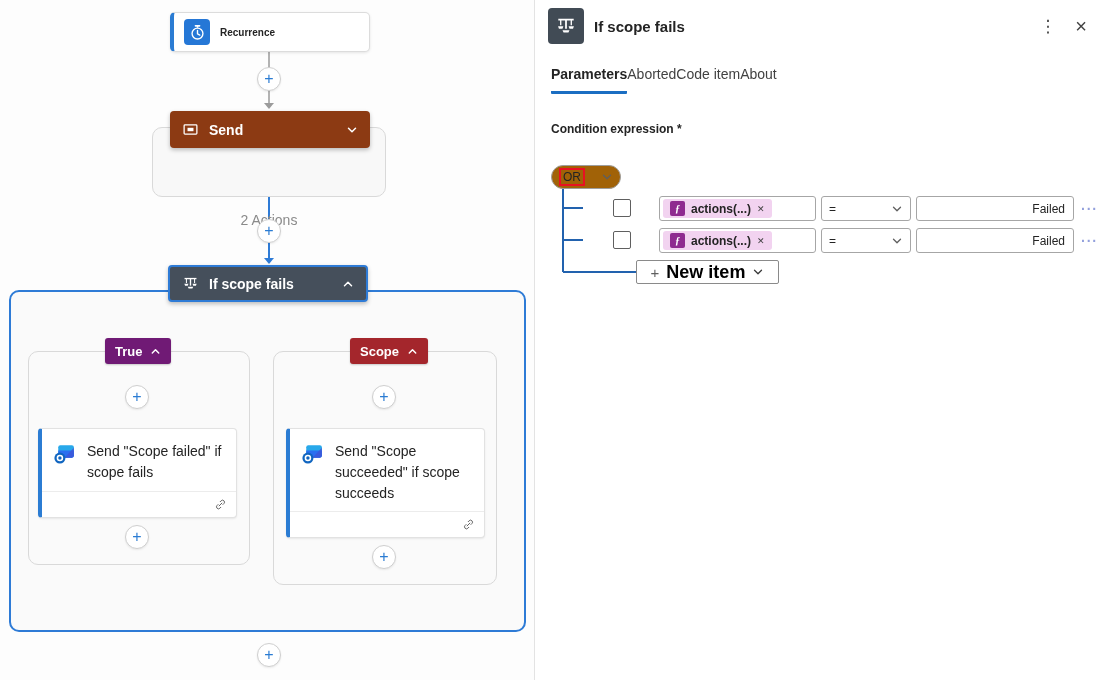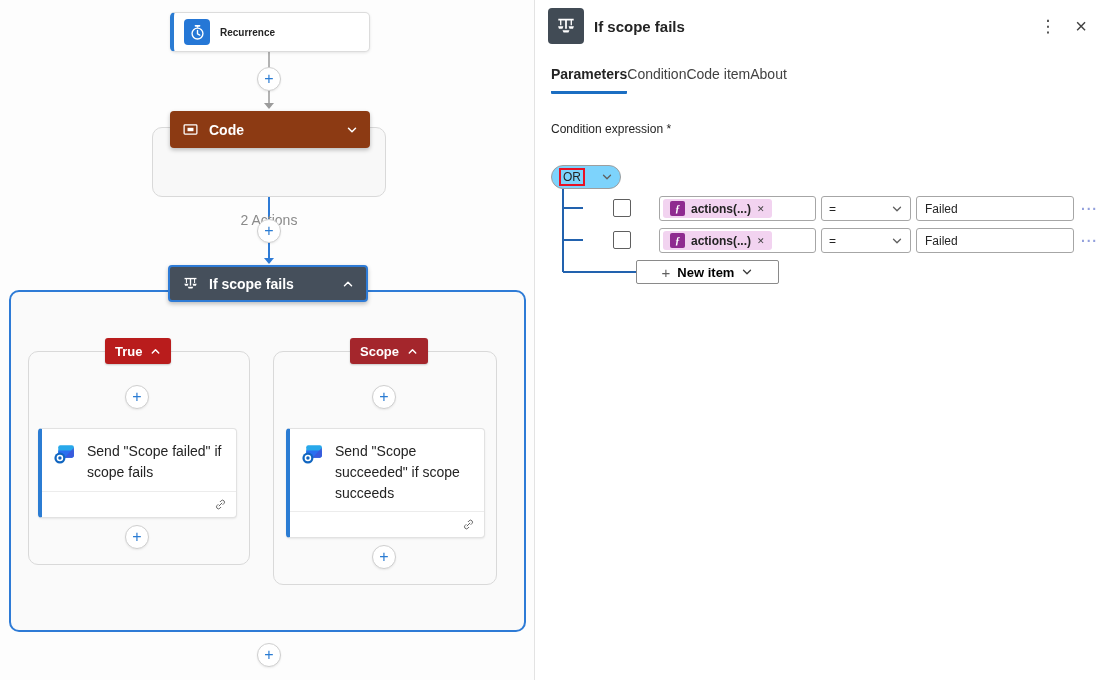--- a/index.html
+++ b/index.html
@@ -57,50 +57,50 @@
     justify-content:center; }
   .panel-title { position:absolute; left:59px; top:18px; font-size:15px; font-weight:700; }
   .icon-btn { position:absolute; top:13px; width:26px; height:26px; border:none;
     background:transparent; font-size:17px; color:#424242; cursor:pointer;
     display:flex; align-items:center; justify-content:center; }
   .tabs { position:absolute; left:16px; top:66px; display:flex; }
   .tab { font-size:14px; color:#424242; padding-bottom:9px; cursor:pointer;
     border-bottom:3px solid transparent; }
   .tab.active { color:#242424; font-weight:700; border-bottom-color:#1b6ec2;
     border-radius:1px; }
-  .cond-label { position:absolute; left:16px; top:122px; font-size:12px; font-weight:400; }
+  .cond-label { position:absolute; left:16px; top:122px; font-size:12px; font-weight:700; }
   .cond-desc { position:absolute; left:16px; top:141px; font-size:14px; }
-  .dd { border:1px solid #9e9e9e; border-radius:12px; background:#7dd3fc;
+  .dd { border:1px solid #9e9e9e; border-radius:12px; background:#a16207;
     display:flex; align-items:center; cursor:pointer; }
   .or-dd { position:absolute; left:16px; top:165px; width:70px; height:24px;
     padding:0 7px; justify-content:space-between; }
   .or-text { border:2px solid #e81123; padding:0 2px; font-size:12px; line-height:14px; }
   .tline { position:absolute; background:#2262ae; }
   .chk { position:absolute; width:18px; height:18px; border:1.5px solid #5f5f5f;
     border-radius:2px; background:#fff; cursor:pointer; }
   .field { position:absolute; height:25px; border:1px solid #a6a6a6; border-radius:3px;
     background:#fff; display:flex; align-items:center; font-size:12px; cursor:text; }
   .token-field { padding:0 3px; }
   .token-pill { background:#f2d3f0; border-radius:3px; height:19px; display:flex;
     align-items:center; gap:6px; padding:0 7px; cursor:pointer; }
   .fx-badge { width:15px; height:15px; border-radius:2px; background:#8f2a90;
     color:#fff; font-size:10px; font-style:italic; font-weight:700;
     display:flex; align-items:center; justify-content:center;
     font-family:"Liberation Serif","DejaVu Serif",serif; }
   .token-text { font-weight:600; font-size:12px; }
   .token-x { font-size:9px; font-weight:700; color:#424242; cursor:pointer; }
   .op-field { justify-content:space-between; padding:0 7px; cursor:pointer; }
-  .val-field { padding:0 8px; }
+  .val-field { padding:0 8px;justify-content:flex-end; }
   .row-more { position:absolute; color:#93a0dc; font-size:14px; font-weight:700;
     letter-spacing:1px; cursor:pointer; }
   .new-item { position:absolute; left:101px; top:260px; width:143px; height:24px;
     border:1px solid #8a8a8a; border-radius:2px; background:#fff; display:flex;
     align-items:center; justify-content:center; gap:7px; cursor:pointer; }
   .new-item .plus { color:#5f5f5f; font-size:15px; line-height:1; }
-  .new-item .lbl { font-size:13px; font-weight:600; }
+  .new-item .lbl { font-size:18px; font-weight:600; }
   .chev { display:inline-flex; }
 </style>
 </head>
 <body>
 
 <div class="app">
 
   <div class="canvas">
 
     <svg class="curves" width="535" height="680">
@@ -129,21 +129,21 @@
     <div class="group-box" style="left:152px; top:127px; width:234px; height:70px;">
       <div style="position:absolute; left:0; right:0; top:40px; text-align:center; font-size:14px; color:#8a8a8a;margin-top:44px;">2 Actions</div>
     </div>
     <div class="hdr-node" style="left:170px; top:111px; width:200px; height:37px; background:#8c3a13;">
       <span style="display:flex;">
         <svg width="17" height="17" viewBox="0 0 20 20">
           <rect x="2.5" y="4.5" width="15" height="11" rx="1" fill="none" stroke="#fff" stroke-width="1.5"></rect>
           <rect x="6.5" y="8" width="7" height="4" fill="#fff"></rect>
         </svg>
       </span>
-      <span>Code</span>
+      <span>Send</span>
       <span class="spacer"></span>
       <span class="chev">
         <svg width="12" height="12" viewBox="0 0 12 12">
             <path d="M2.5 4.2L6 7.7l3.5-3.5" stroke="#fff" stroke-width="1.5" fill="none" stroke-linecap="round" stroke-linejoin="round"></path>
           </svg>
       </span>
     </div>
 
     <div class="vline blue" style="left:268px; top:197px; height:61px;"></div>
     <div class="arrow-down blue" style="left:264px; top:258px;"></div>
@@ -167,21 +167,21 @@
       <span>If scope fails</span>
       <span class="spacer"></span>
       <span class="chev">
         <svg width="12" height="12" viewBox="0 0 12 12">
             <path d="M2.5 7.7L6 4.2l3.5 3.5" stroke="#fff" stroke-width="1.5" fill="none" stroke-linecap="round" stroke-linejoin="round"></path>
           </svg>
       </span>
     </div>
 
     <div class="branch-box" style="left:28px; top:351px; width:222px; height:214px;"></div>
-    <div class="branch-tag" style="left:105px; top:338px; background:#b91c1c;">
+    <div class="branch-tag" style="left:105px; top:338px; background:#701a75;">
       <span>True</span>
       <span class="chev">
         <svg width="11" height="11" viewBox="0 0 12 12">
             <path d="M2.5 7.7L6 4.2l3.5 3.5" stroke="#fff" stroke-width="1.6" fill="none" stroke-linecap="round" stroke-linejoin="round"></path>
           </svg>
       </span>
     </div>
     <div class="vline" style="left:136px; top:364px; height:64px;"></div>
     <div class="plus-pill" style="left:125px; top:385px;">
       <span>+</span>
@@ -273,21 +273,21 @@
     <div class="panel-title">If scope fails</div>
     <button class="icon-btn" style="left:500px;">
       <span>⋮</span>
     </button>
     <button class="icon-btn" style="left:533px; font-size:20px;">
       <span>×</span>
     </button>
 
     <div class="tabs">
       <div class="tab active">Parameters</div>
-      <div class="tab">Condition</div>
+      <div class="tab">Aborted</div>
       <div class="tab">Code item</div>
       <div class="tab">About</div>
     </div>
 
     <div class="cond-label">
       <span>Condition expression</span> <span>*</span>
     </div>
 
     <div class="dd or-dd">
       <span class="or-text">OR</span>

